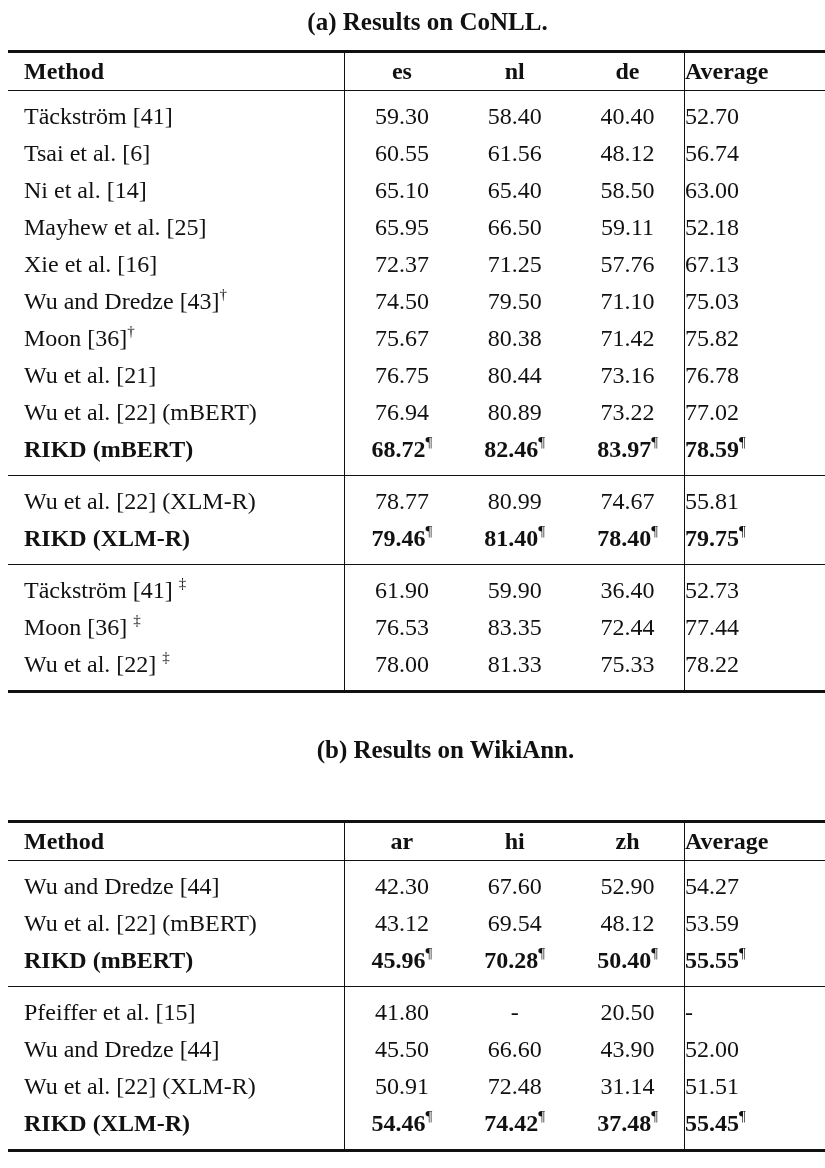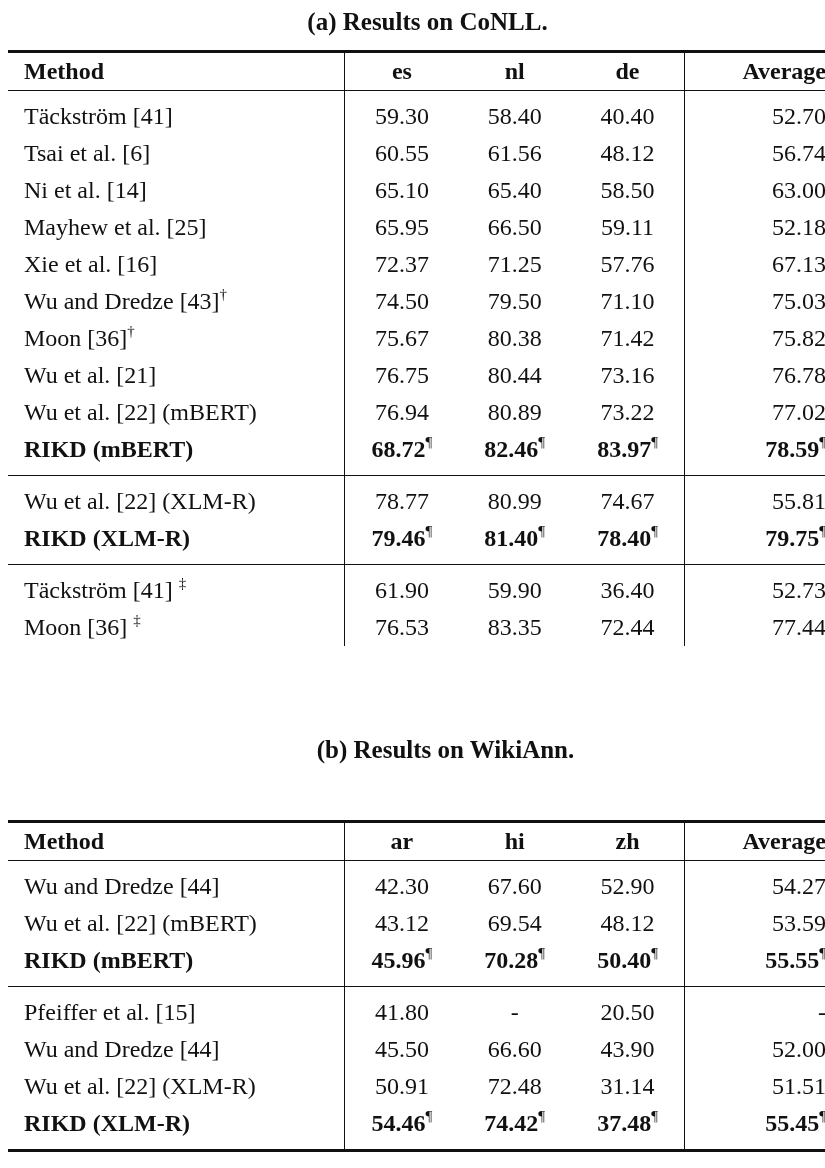--- a/index.html
+++ b/index.html
@@ -14,21 +14,21 @@
     table.res {
       position: absolute; left: 8px; width: 818px;
       border-collapse: collapse; font-size: 24px;
     }
     table.res td, table.res th { padding: 0; height: 37px; line-height: 37px; white-space: nowrap; }
     .top-rule { border-top: 3px solid #111; }
     .mid-rule { border-top: 1.5px solid #111; margin-top: 36px; }
     .bot-rule { border-bottom: 3px solid #111; }
     .c-method { width: 318px; text-align: left; padding-left: 16px !important; }
     .c-num { width: 112px; text-align: center; }
-    .c-avg { width: 140px; text-align: right; }
+    .c-avg { width: 140px; text-align: left; }
     .vl { border-left: 1.5px solid #111; }
     th { font-weight: bold; }
     .bold { font-weight: bold; }
     .pad-top td { padding-top: 7px !important; }
     .pad-bot td { padding-bottom: 7px !important; }
     sup { font-size: 15px; line-height: 0; vertical-align: 0.7em; font-weight: normal; }
     .hdr th { height: 53px; line-height: 53px; }
   </style>
 </head>
 <body>
@@ -136,20 +136,27 @@
         <td class="c-num"><span>36.40</span></td>
         <td class="c-avg vl"><span>52.73</span></td>
       </tr>
       <tr>
         <td class="c-method"><span>Moon [36] </span><sup>‡</sup></td>
         <td class="c-num vl"><span>76.53</span></td>
         <td class="c-num"><span>83.35</span></td>
         <td class="c-num"><span>72.44</span></td>
         <td class="c-avg vl"><span>77.44</span></td>
       </tr>
+      <tr class="pad-bot bot-rule">
+        <td class="c-method"><span>Wu et al. [22] </span><sup>‡</sup></td>
+        <td class="c-num vl"><span>78.00</span></td>
+        <td class="c-num"><span>81.33</span></td>
+        <td class="c-num"><span>75.33</span></td>
+        <td class="c-avg vl"><span>78.22</span></td>
+      </tr>
     </tbody>
 </table>
 
 <div class="caption" style="top:736px;padding-left:33px;">(b) Results on WikiAnn.</div>
 <table class="res" style="top:820px;">
   <thead>
     <tr class="hdr top-rule">
       <th class="c-method">Method</th>
       <th class="c-num vl">ar</th>
       <th class="c-num">hi</th>

